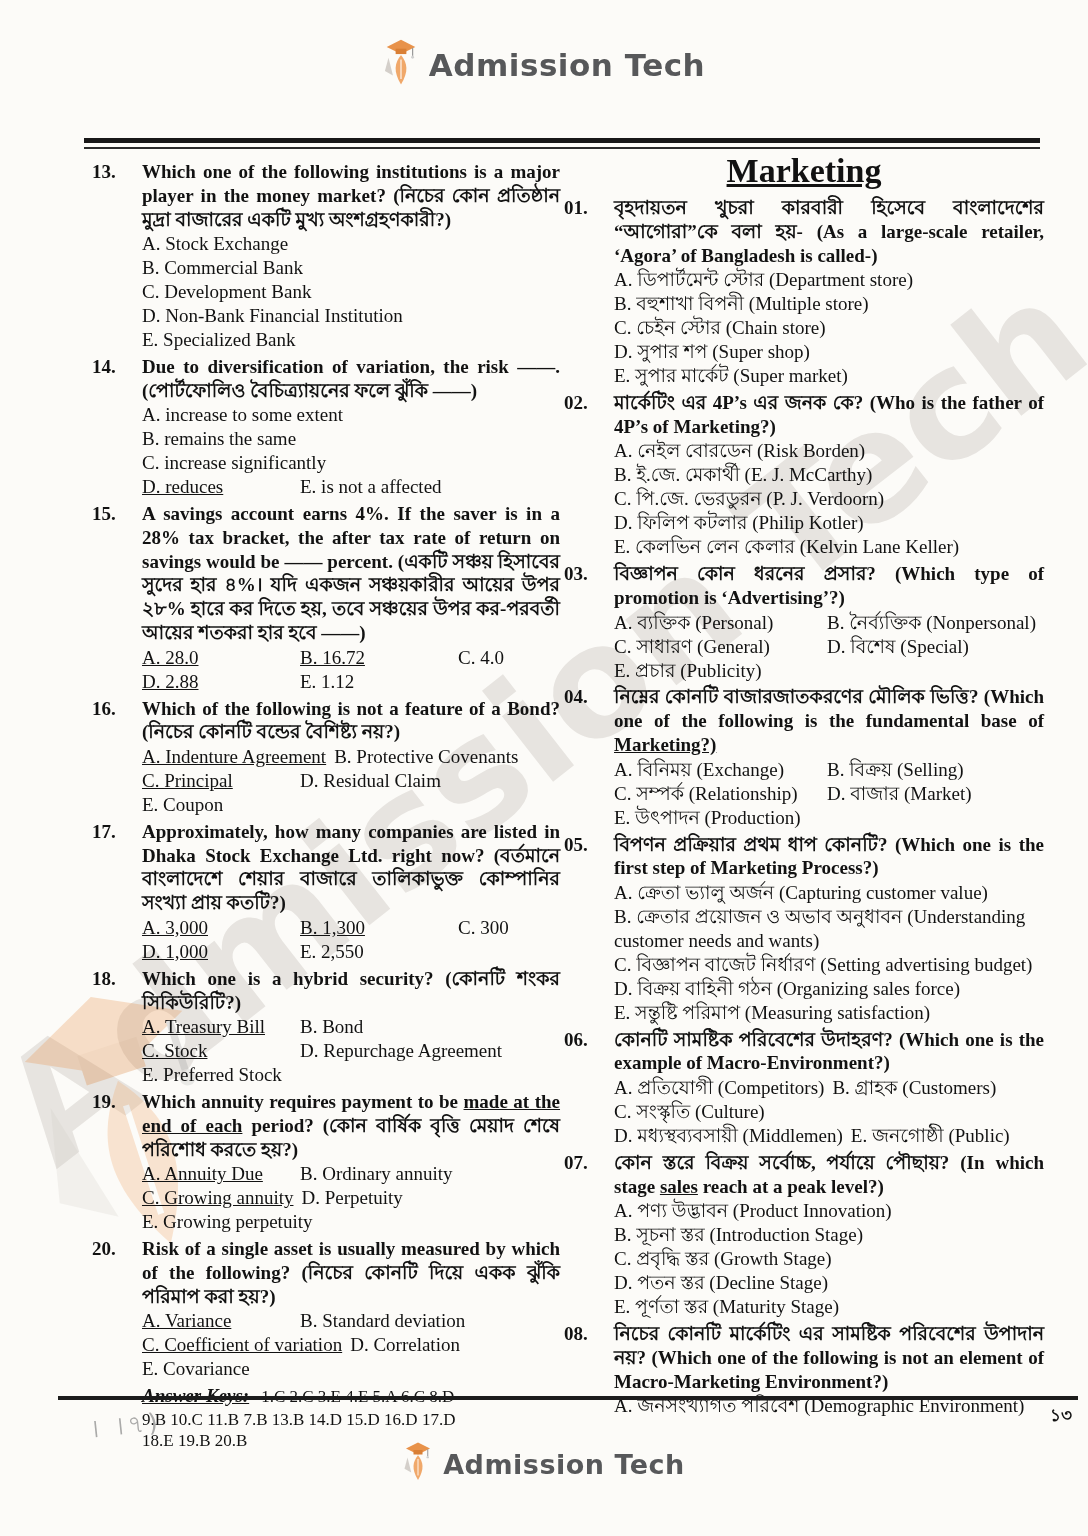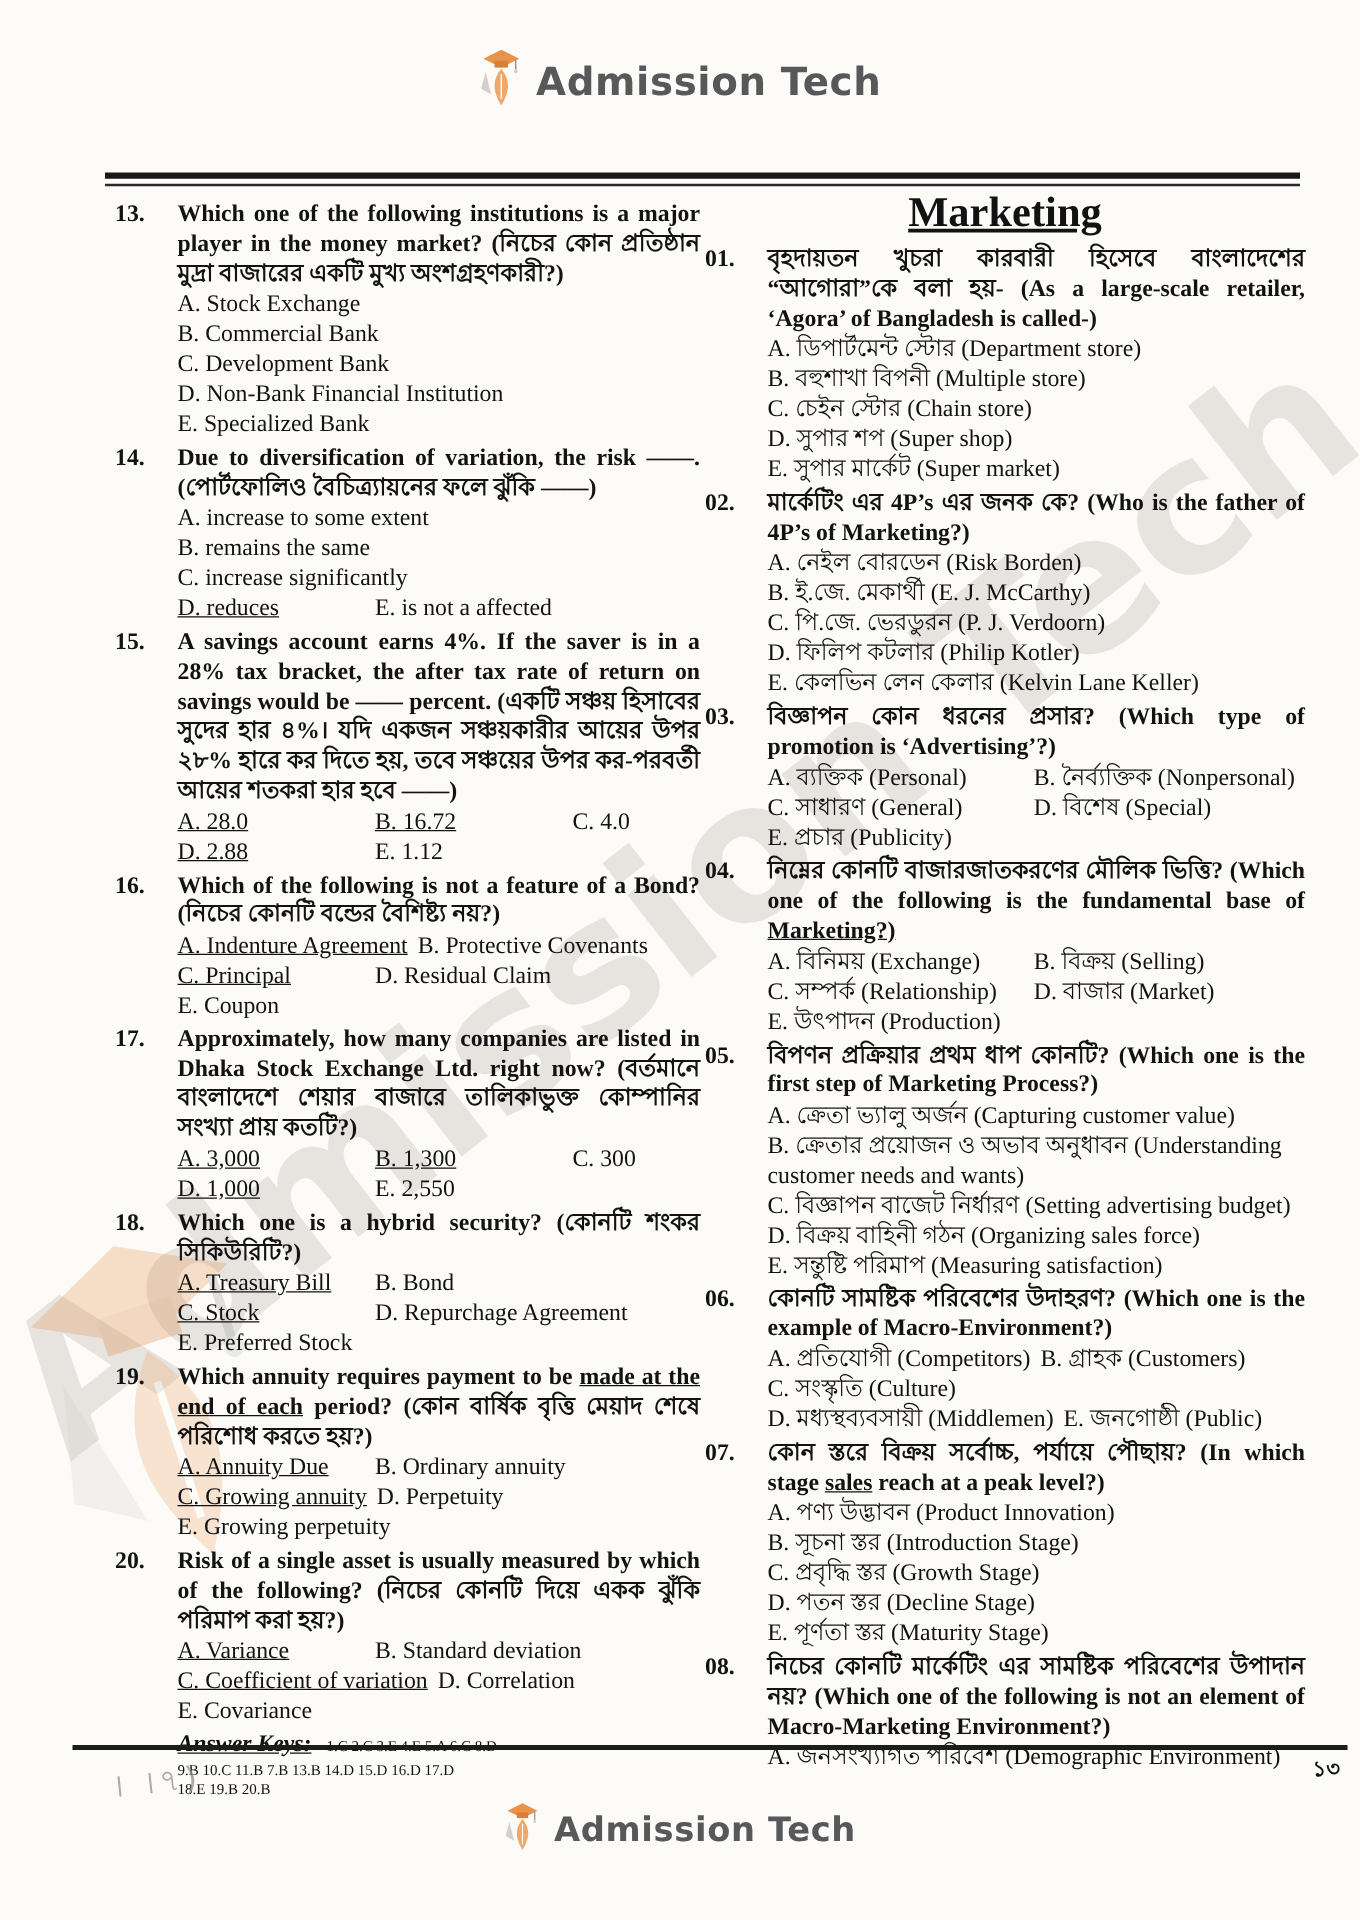--- a/index.html
+++ b/index.html
@@ -38,21 +38,21 @@
   .qprompt{font-weight:bold;font-size:19px;line-height:1.25;text-align:justify;}
   .qprompt .u{text-decoration:underline;}
   .opts{margin-top:1px;}
   .opt-row{display:flex;gap:8px;font-size:19px;line-height:1.26;}
   .opt{display:block;}
   .col-left .opt-row.multi .opt:not(:last-child){min-width:150px;text-decoration:underline;}
   .col-right .opt-row.multi .opt:not(:last-child){min-width:205px;}
   
   .anskey{margin-top:2px;font-size:19px;line-height:1.28;padding-left:50px;}
   .anskey .lbl{font-weight:bold;font-style:italic;text-decoration:underline;margin-right:12px;}
-  .anskey .keys-line{font-size:12px;}
+  .anskey .keys-line{font-size:17px;}
 </style>
 </head>
 <body>
 
 <div class="wm">Admission Tech</div>
 
 <div class="wm-pen">
   <svg width="210" height="290" viewBox="0 0 40 56">
     <polygon points="20,2 36,10 20,18 4,10" fill="#e8924a"></polygon>
     <rect x="14" y="12" width="12" height="6" fill="#d97f35"></rect>

